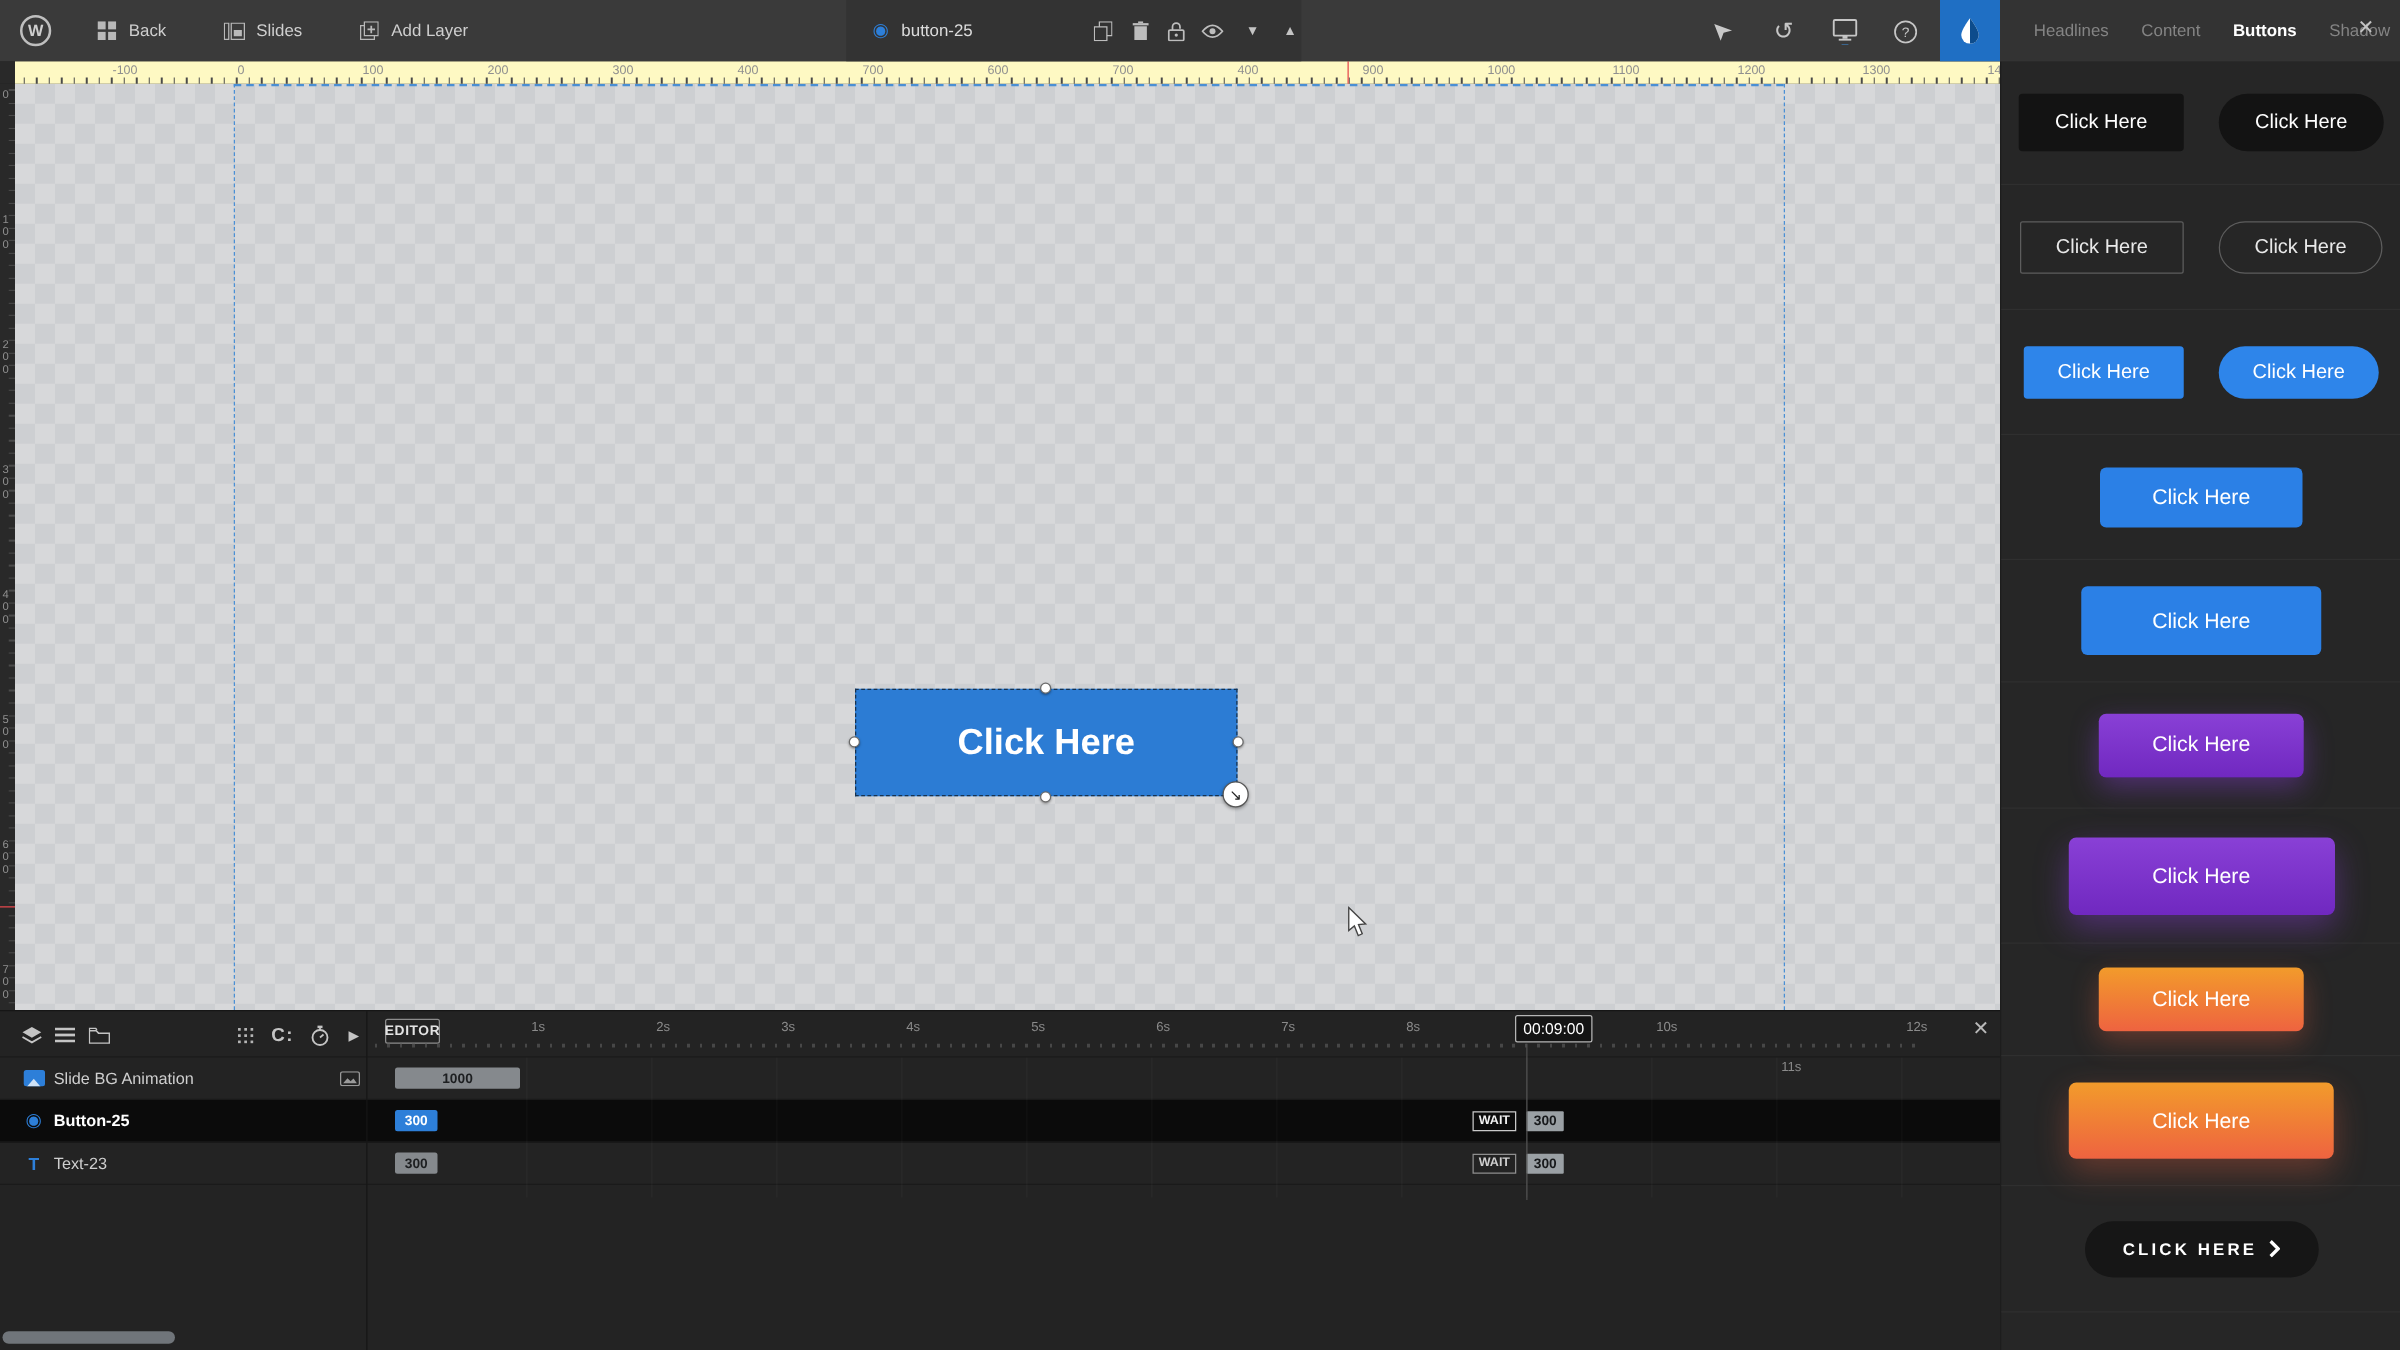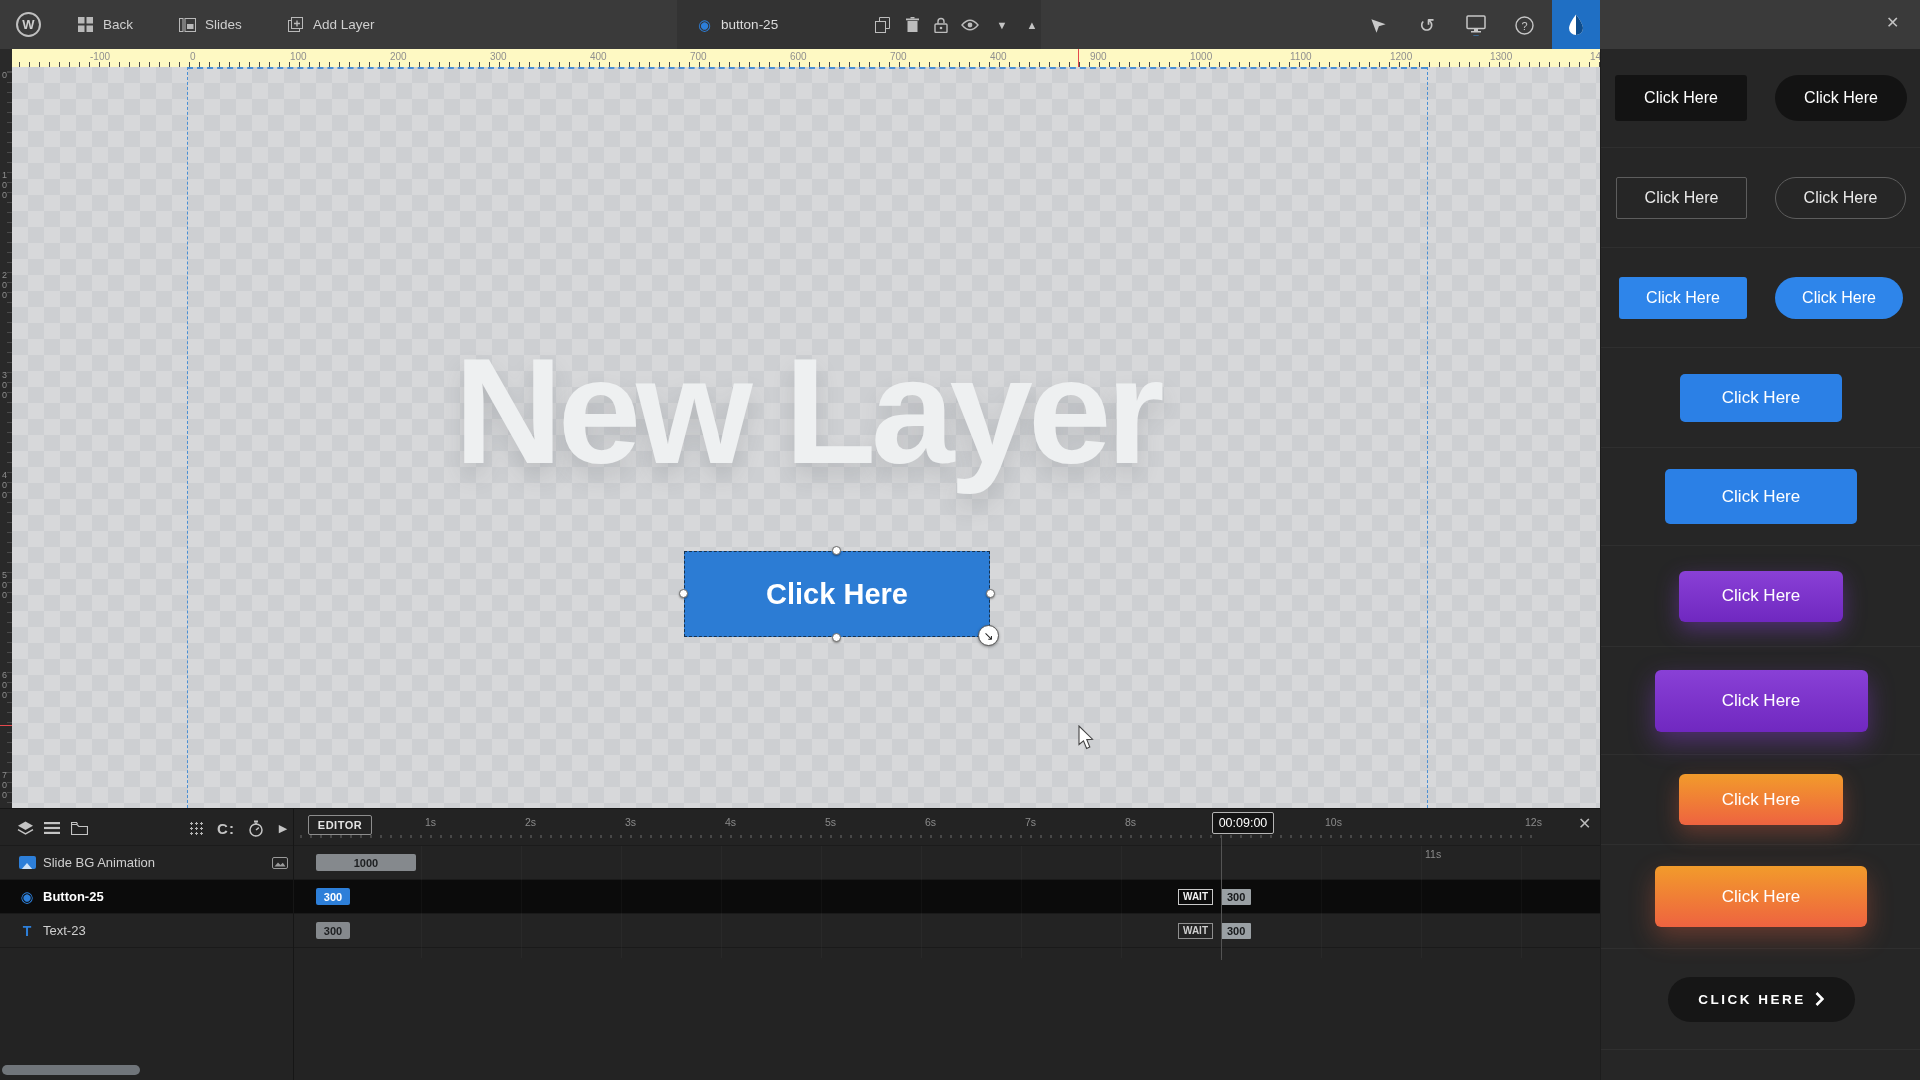--- a/index.html
+++ b/index.html
@@ -96,21 +96,21 @@
 
   
   .timeline { position:absolute; left:0; top:808px; width:1600px; height:272px; background:#232323;
     border-top:1px solid #161616; z-index:20; }
   .tl-toolbar { position:absolute; left:0; top:0; width:1600px; height:37px; border-bottom:1px solid #1b1b1b; }
   .tl-ic { position:absolute; top:8px; width:22px; height:22px; display:flex; align-items:center;
     justify-content:center; color:#c4c4c4; cursor:pointer; font-size:13px; }
   .dotgrid { width:15px; height:15px;
     background-image:radial-gradient(#b5b5b5 1px, transparent 1.3px); background-size:5px 5px; }
   .magnet { font-weight:bold; font-size:15px; color:#c4c4c4; letter-spacing:1px; }
-  .editor-btn { position:absolute; left:308px; top:6px; width:64px; height:20px; border:1px solid #8d8d8d;
+  .editor-btn { position:absolute; left:308px; top:6px; width:44px; height:20px; border:1px solid #8d8d8d;
     color:#e3e3e3; font-size:11px; font-weight:bold; letter-spacing:.5px; display:flex; align-items:center;
     justify-content:center; cursor:pointer; background:transparent; border-radius:2px; }
   .tl-ruler-label { position:absolute; top:7px; font-size:10.5px; color:#8b8b8b; }
   .tl-ticks { position:absolute; left:300px; top:26px; width:1240px; height:3px;
     background:repeating-linear-gradient(90deg,#474747 0 2px,transparent 2px 10px); }
   .time-box { position:absolute; left:1212px; top:3px; width:62px; height:22px; background:#141414;
     border:1px solid #b5b5b5; color:#ffffff; font-size:12.5px; text-align:center;
     font-family:"Liberation Sans", sans-serif; border-radius:2px; }
   .tl-close { position:absolute; left:1578px; top:7px; font-size:16px; color:#b9b9b9; cursor:pointer; line-height:1; }
   .track { position:absolute; left:0; width:1600px; height:34px; border-bottom:1px solid #1a1a1a;
@@ -245,20 +245,26 @@
         </svg>
     </span>
 
     <div class="droplet-btn">
       <svg width="16" height="21" viewBox="0 0 16 21">
           <path d="M8 0.5 C8 0.5 1 9.5 1 14 a7 7 0 0 0 14 0 C15 9.5 8 0.5 8 0.5 Z" fill="#ffffff"></path>
           <path d="M8 0.5 C8 0.5 15 9.5 15 14 a7 7 0 0 1 -7 7 Z" fill="#0d4c8c"></path>
         </svg>
     </div>
 
+    <nav class="tabs-seg">
+      <span class="tab" style="margin-left:27px;">Headlines</span>
+      <span class="tab" style="margin-left:26px;">Content</span>
+      <span class="tab active" style="margin-left:26px;">Buttons</span>
+      <span class="tab" style="margin-left:26px;">Shadow</span>
+    </nav>
     <span class="tab-close">✕</span>
   </header>
 
   <div class="ruler-corner"></div>
   <div class="h-ruler">
     <div class="ticks"></div>
     <div class="h-mouse-tick"></div>
   <span style="left: 78px;">-100</span>
       <span style="left: 178px;">0</span>
       <span style="left: 278px;">100</span>
@@ -301,21 +307,20 @@
       <span style="top: 703px;">7
 0
 0</span>
     </div>
 
   <div class="canvas">
     <div class="stage-line-v" style="left:175px;"></div>
     <div class="stage-line-v" style="left:1415px;"></div>
     <div class="stage-line-h"></div>
 
-    <div class="watermark">New Layer</div>
 
     <div class="sel-box">
       <div class="canvas-btn">Click Here</div>
       <div class="handle h-t"></div>
       <div class="handle h-b"></div>
       <div class="handle h-l"></div>
       <div class="handle h-r"></div>
       <div class="h-resize">↘</div>
     </div>
 

